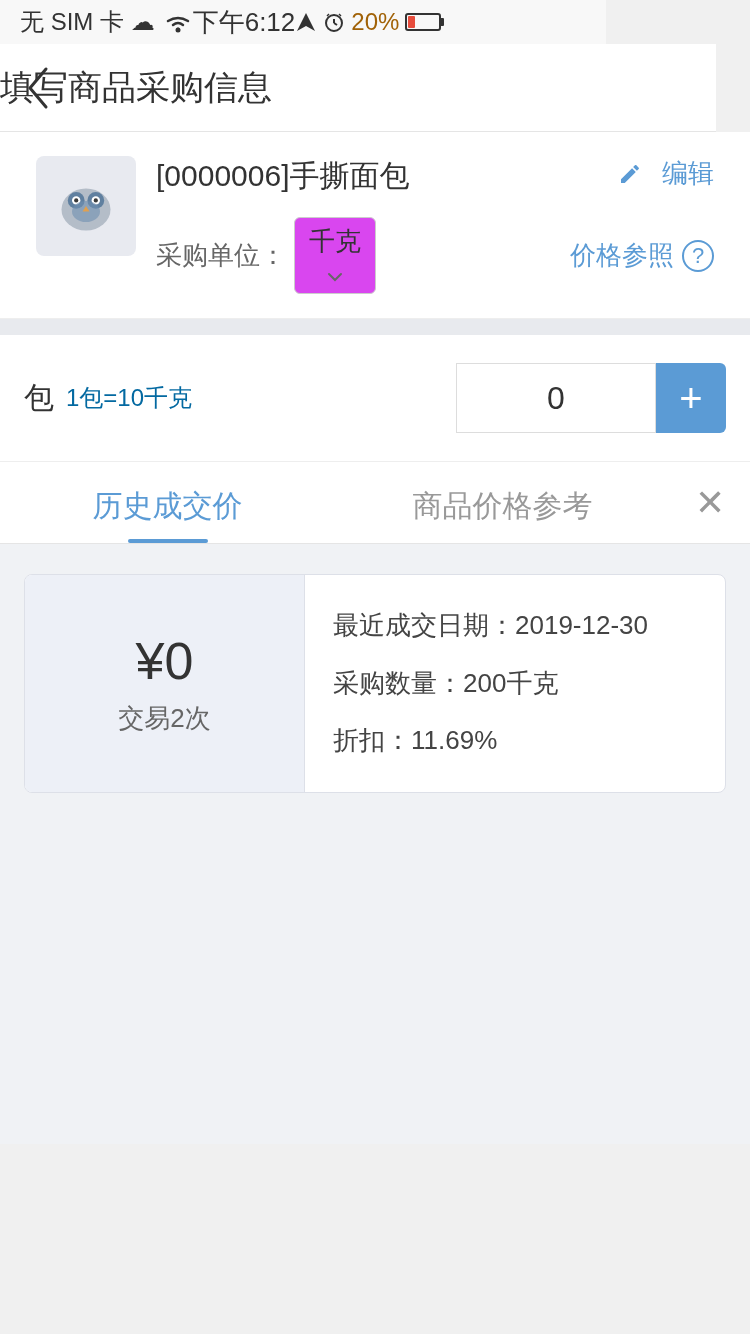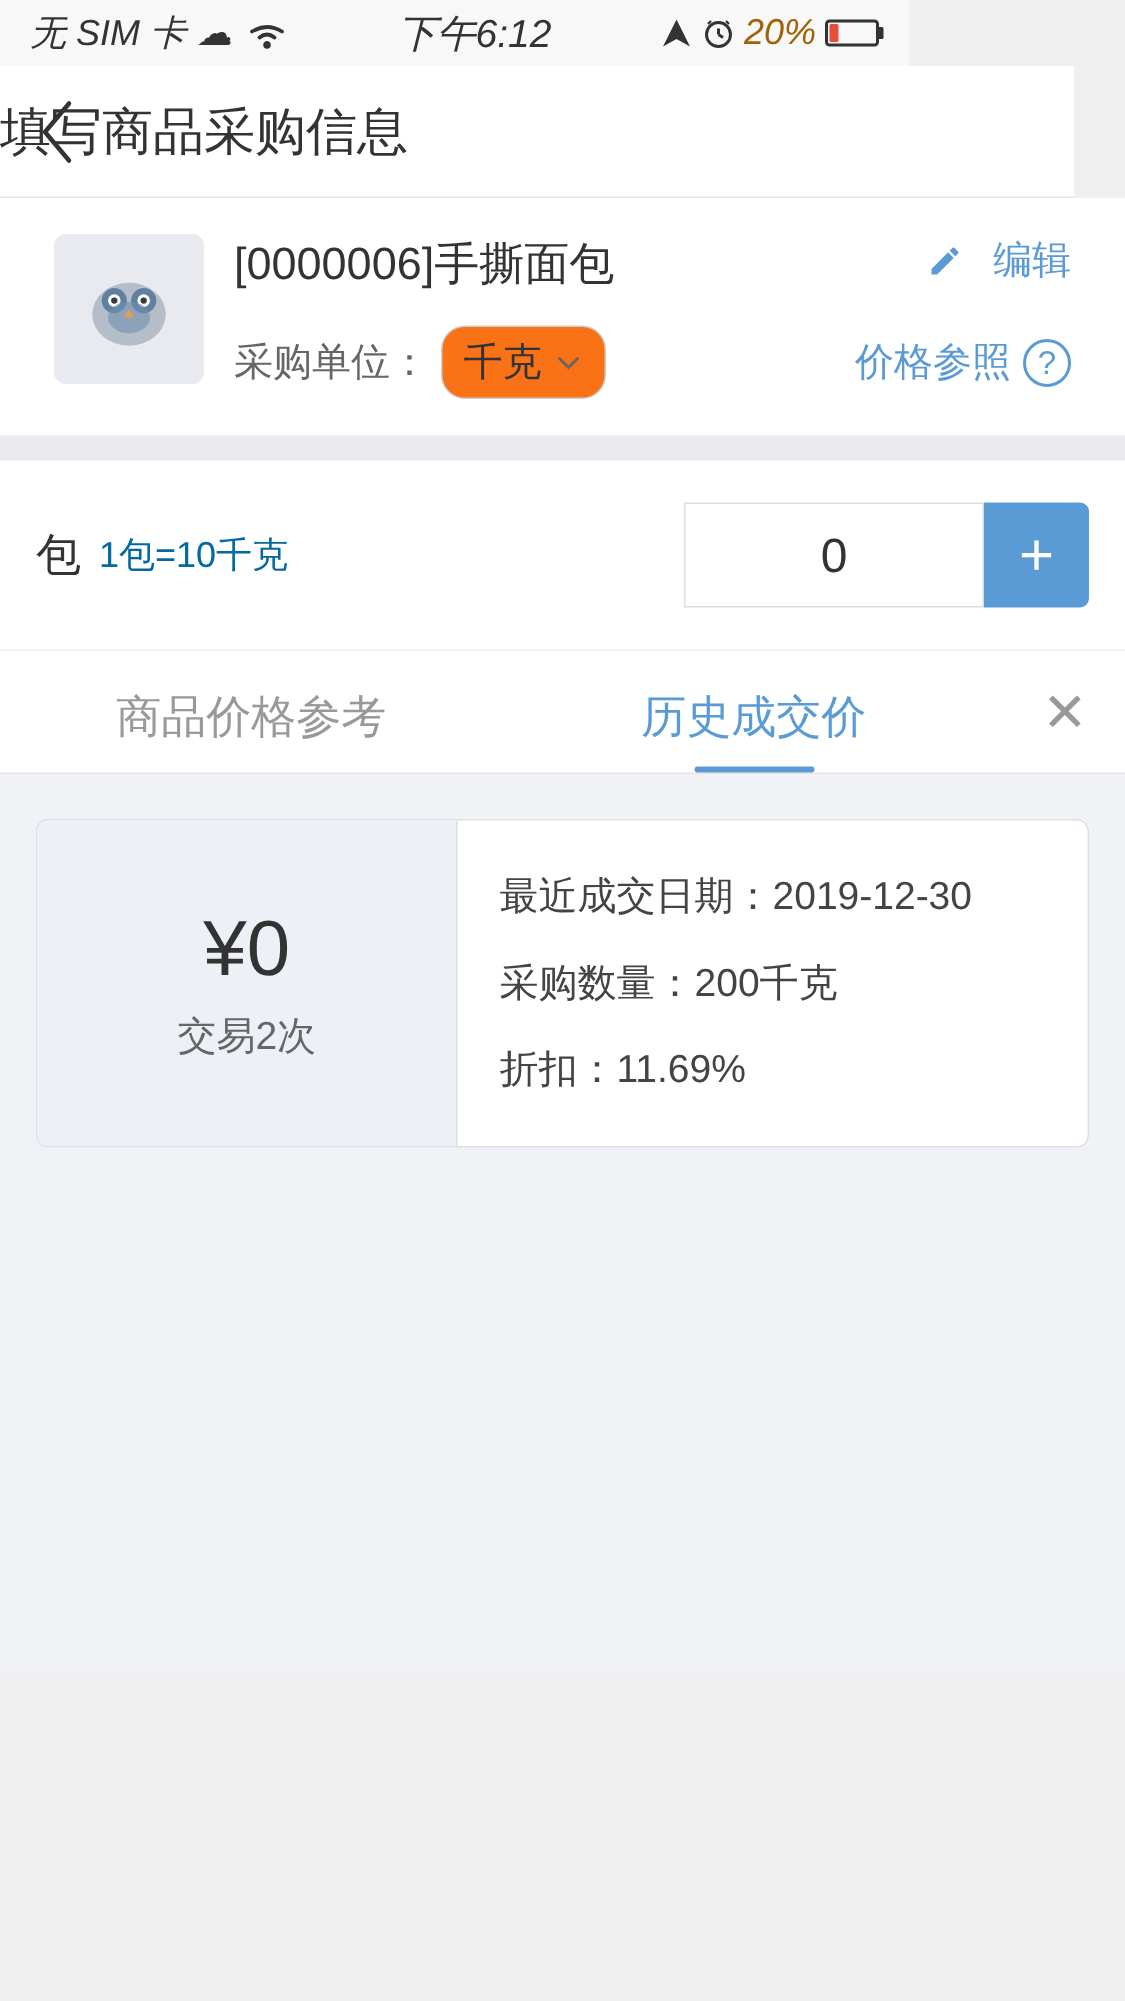--- a/index.html
+++ b/index.html
@@ -12,24 +12,22 @@
       font-size: 28px;
     }
 
     
     .status-bar {
       width: 606px;
       height: 44px;
       background: #f8f8f8;
       display: flex;
       align-items: center;
-      justify-content: space-between;
       padding: 0 20px;
       font-size: 24px;
-      font-style: italic;
     }
     .status-left {
       display: flex;
       align-items: center;
       gap: 8px;
       font-size: 24px;
       color: #333;
     }
     .status-center {
       font-size: 26px;
@@ -151,27 +149,28 @@
       justify-content: space-between;
     }
     .unit-label {
       font-size: 26px;
       color: #666;
     }
     .unit-select {
       display: flex;
       align-items: center;
       border: 1px solid #ccc;
-      border-radius: 16px;
+      border-radius: 6px;
       padding: 6px 14px;
       font-size: 26px;
       color: #333;
-      background: #f97316;
+      background: #d946ef;
       gap: 8px;
       cursor: pointer;
+      flex-direction: column;
     }
     .price-ref {
       display: flex;
       align-items: center;
       gap: 8px;
       color: #5b9bd5;
       font-size: 26px;
       cursor: pointer;
     }
 
@@ -418,25 +417,25 @@
   </div>
   <div class="quantity-input-group">
     <input class="quantity-input" type="text" value="0" style="">
     <div class="quantity-plus">
       <span>+</span>
     </div>
   </div>
 </div>
 
 <div class="tab-bar">
+  <div class="tab-item active">
+    <span>历史成交价</span>
+  </div>
   <div class="tab-item">
     <span>商品价格参考</span>
-  </div>
-  <div class="tab-item active">
-    <span>历史成交价</span>
   </div>
   <div class="tab-close">
     <span>✕</span>
   </div>
 </div>
 
 <div class="content-area">
   <div class="history-card">
     <div class="history-left">
       <div class="history-price">¥0</div>

